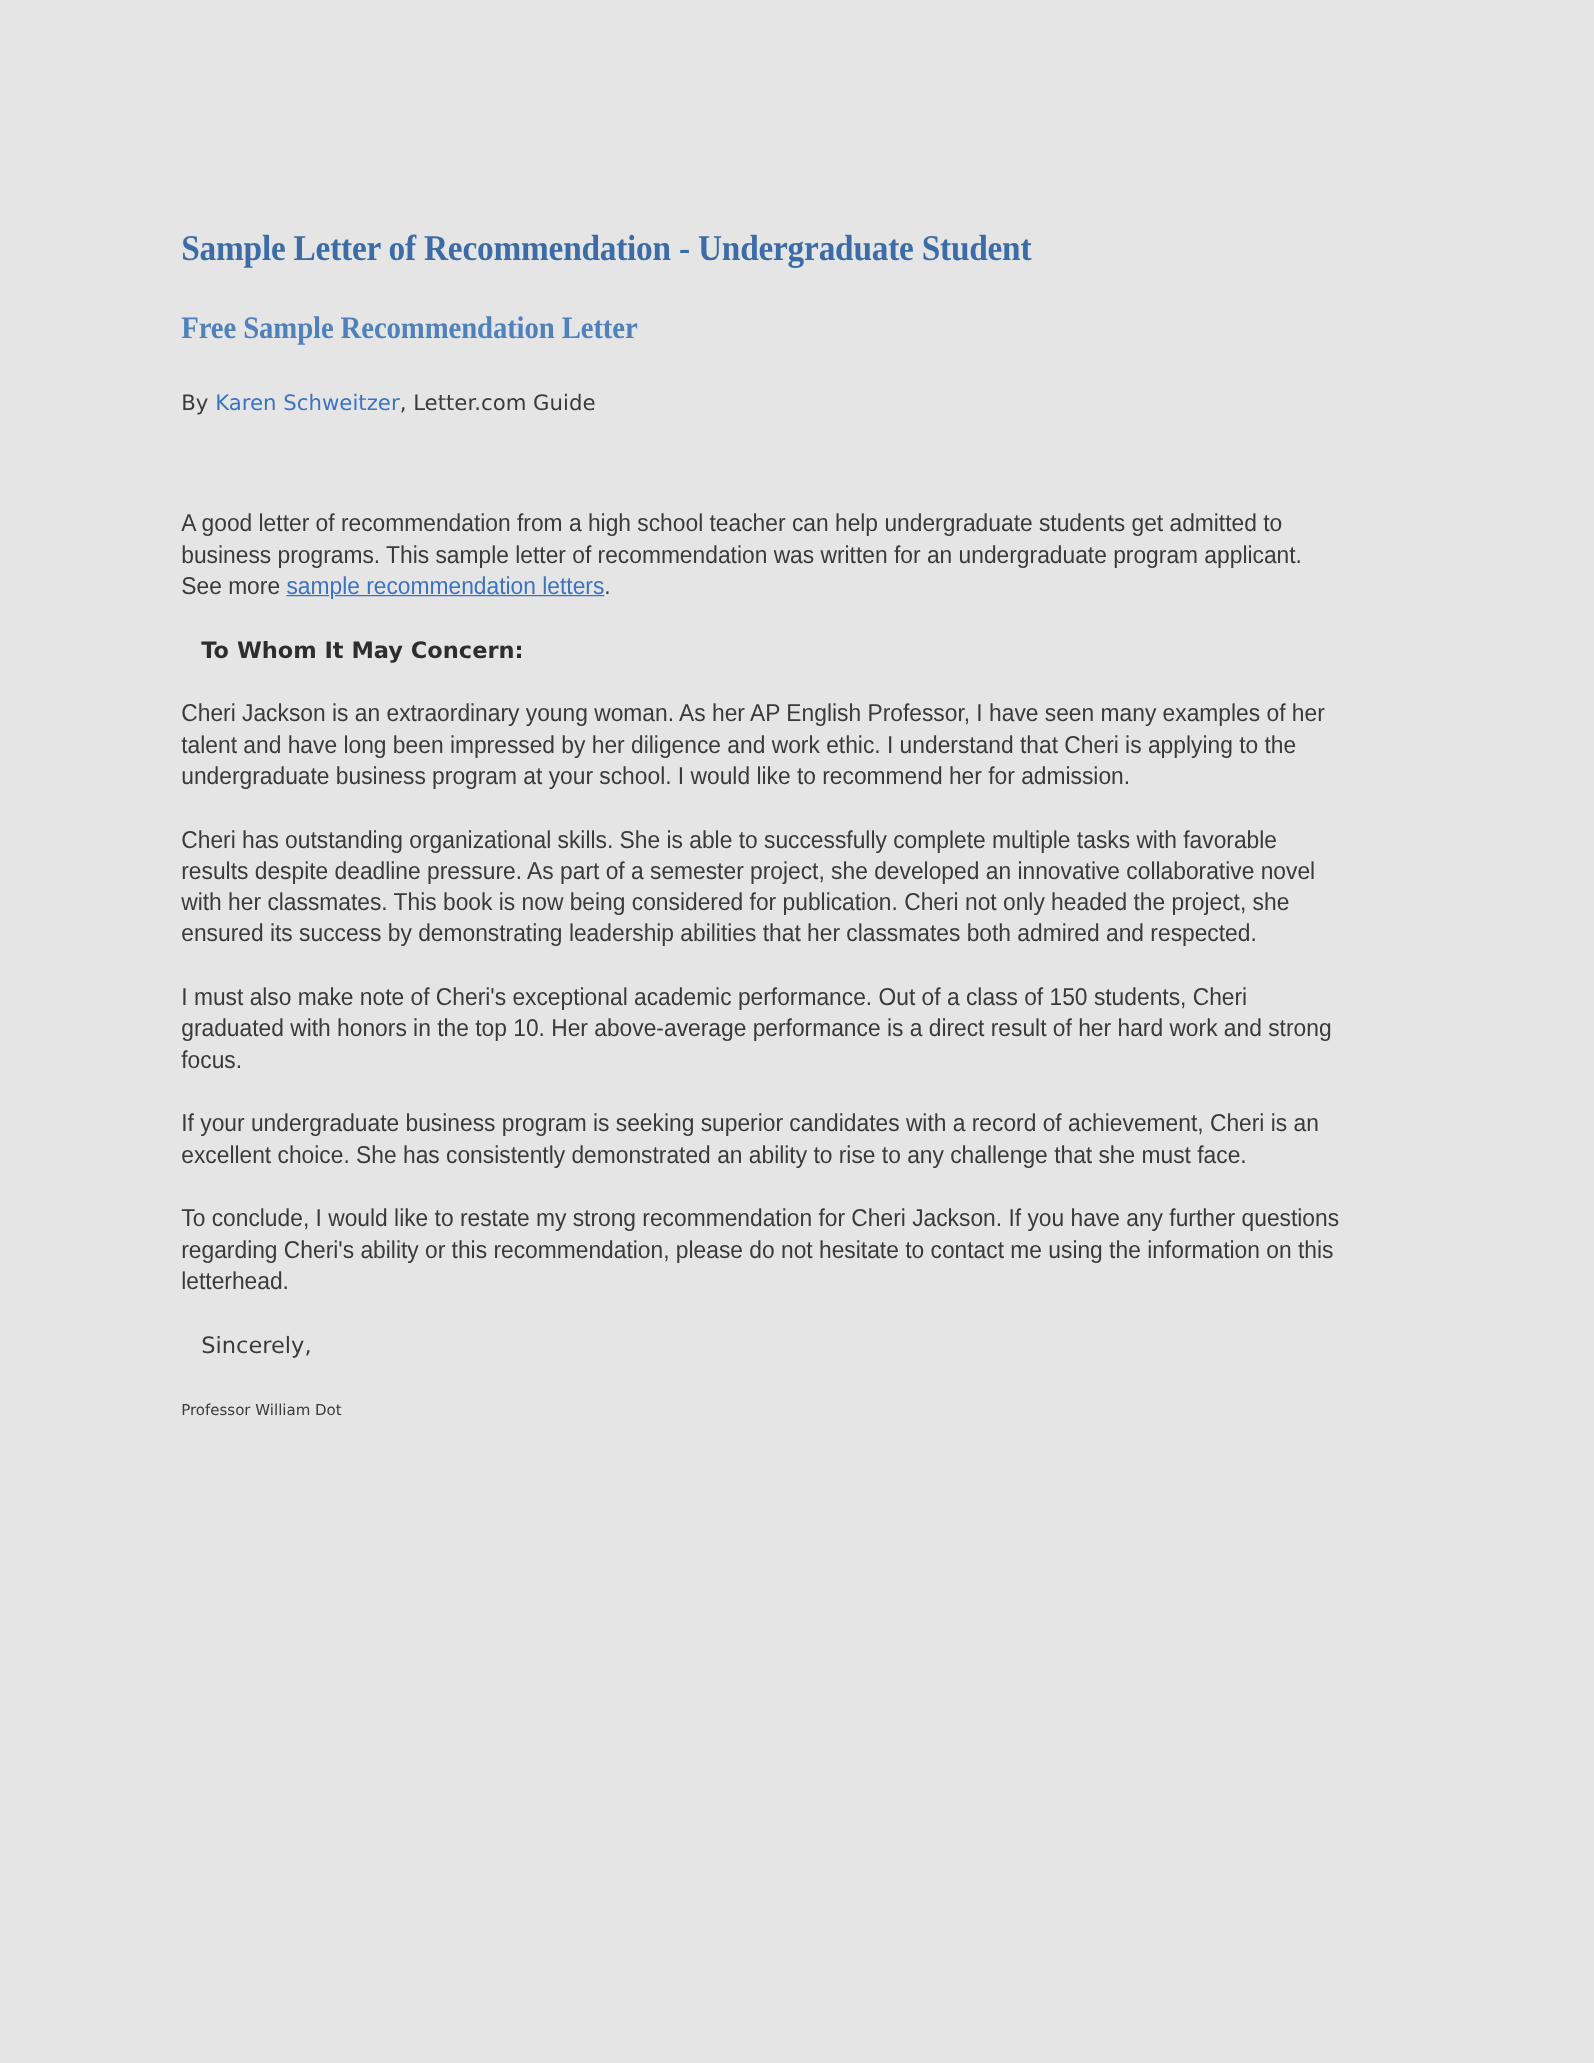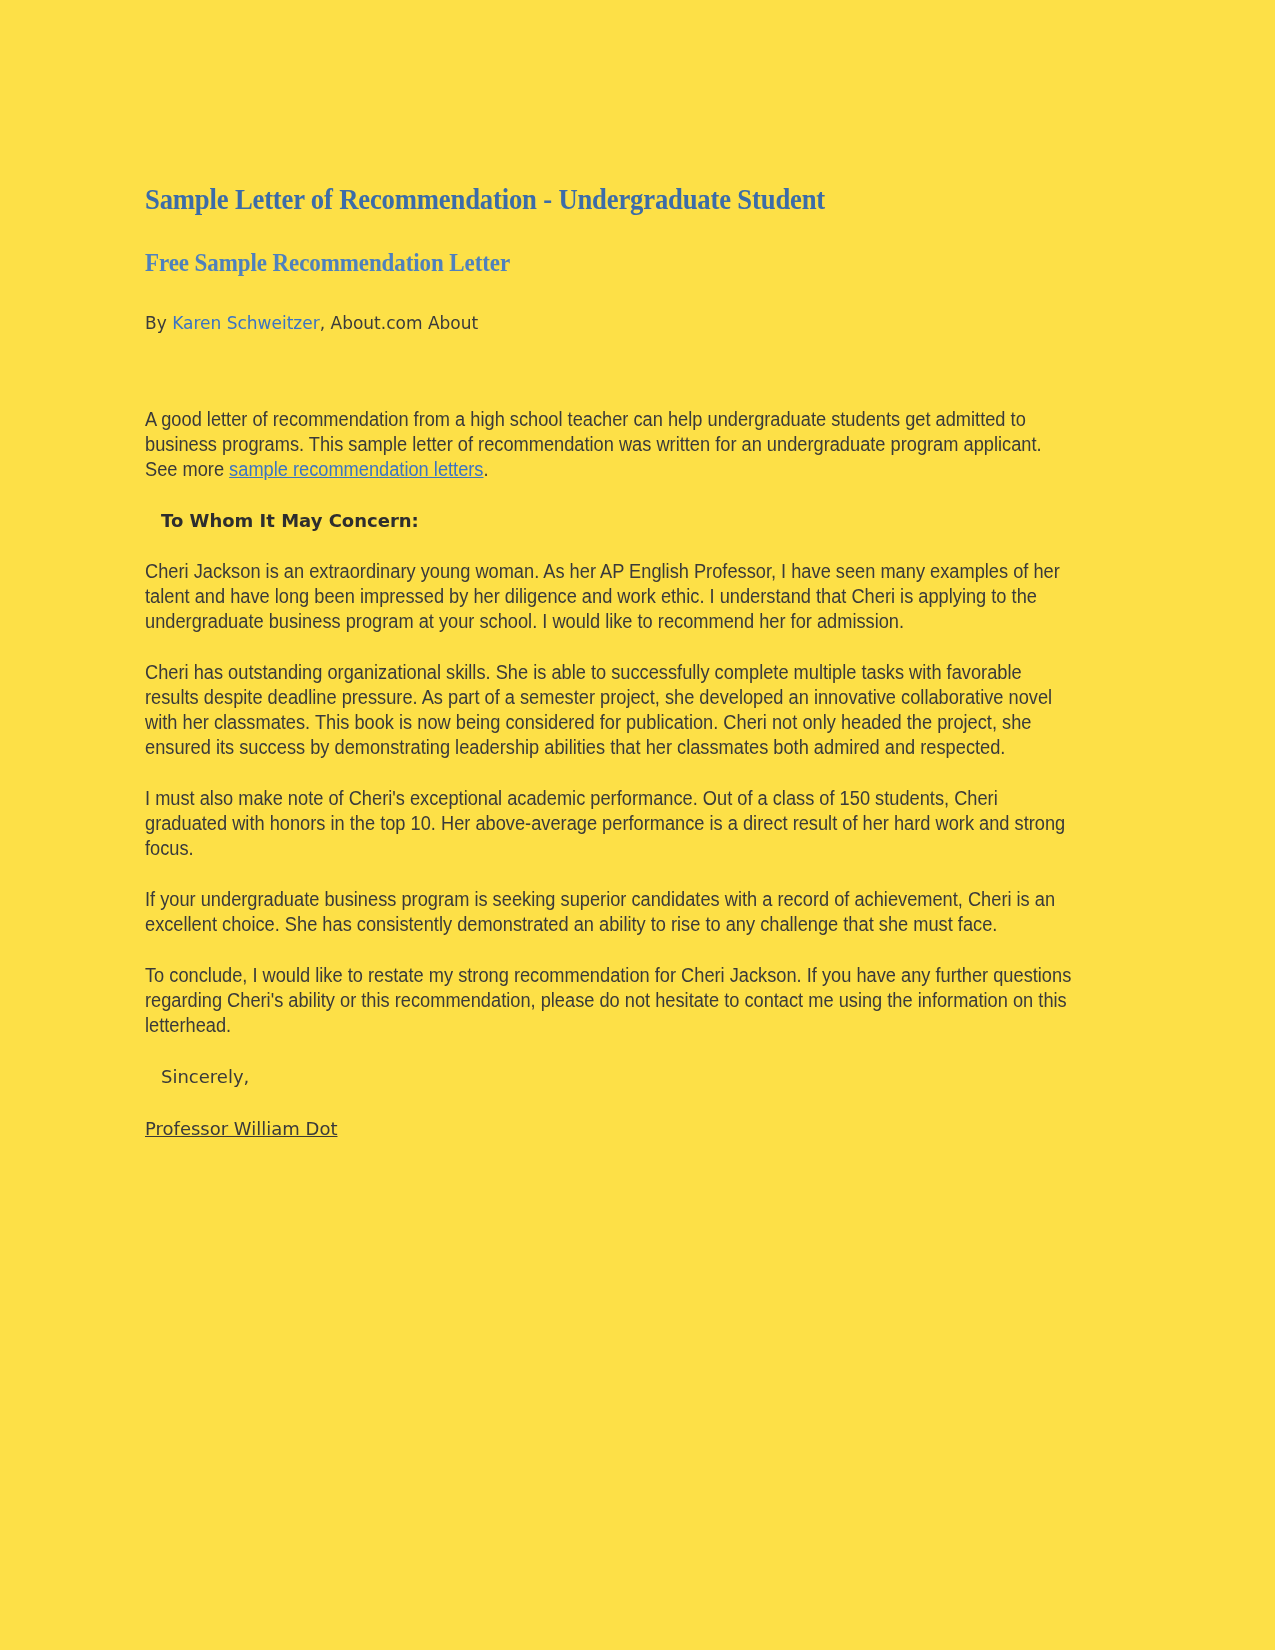--- a/index.html
+++ b/index.html
@@ -12,21 +12,21 @@
     height: 1650px;
     position: relative;
     font-family: "Liberation Sans", sans-serif;
     -webkit-font-smoothing: antialiased;
   }
   .page {
     position: absolute;
     left: 0; top: 0;
     width: 1275px;
     height: 1650px;
-    background: #fde047;
+    background: #e5e5e5;
     box-sizing: border-box;
   }
   .content {
     position: absolute;
     left: 145px;
     top: 180px;
     width: 930px;
   }
 
   h1.doc-title {
@@ -122,37 +122,36 @@
     margin-top: 26px;
     font-family: "DejaVu Sans", sans-serif;
     font-size: 18px;
     line-height: 25px;
     color: #3a3a3a;
   }
   p.signature-line {
     margin: 0;
     margin-top: 27px;
     font-family: "DejaVu Sans", sans-serif;
-    font-size: 18px;
+    font-size: 12px;
     line-height: 25px;
     color: #3a3a3a;
-    text-decoration: underline;
   }
 </style>
 </head>
 <body>
 
 <div class="page">
   <div class="content">
 
     <h1 class="doc-title">Sample Letter of Recommendation - Undergraduate Student</h1>
 
     <h2 class="doc-subtitle">Free Sample Recommendation Letter</h2>
 
-    <p class="byline"><span>By </span><a href="#" class="author-link">Karen Schweitzer</a><span>, About.com About</span></p>
+    <p class="byline"><span>By </span><a href="#" class="author-link">Karen Schweitzer</a><span>, Letter.com Guide</span></p>
 
     <p class="intro"><span>A good letter of recommendation from a high school teacher can help undergraduate students get admitted to business programs. This sample letter of recommendation was written for an undergraduate program applicant. See more </span><a href="#" class="inline-link">sample recommendation letters</a><span>.</span></p>
 
 
     <p class="salutation">To Whom It May Concern:</p>
 
     <p class="letter-para">Cheri Jackson is an extraordinary young woman. As her AP English Professor, I have seen many examples of her talent and have long been impressed by her diligence and work ethic. I understand that Cheri is applying to the undergraduate business program at your school. I would like to recommend her for admission.</p>
 
     <p class="letter-para">Cheri has outstanding organizational skills. She is able to successfully complete multiple tasks with favorable results despite deadline pressure. As part of a semester project, she developed an innovative collaborative novel with her classmates. This book is now being considered for publication. Cheri not only headed the project, she ensured its success by demonstrating leadership abilities that her classmates both admired and respected.</p>
 

